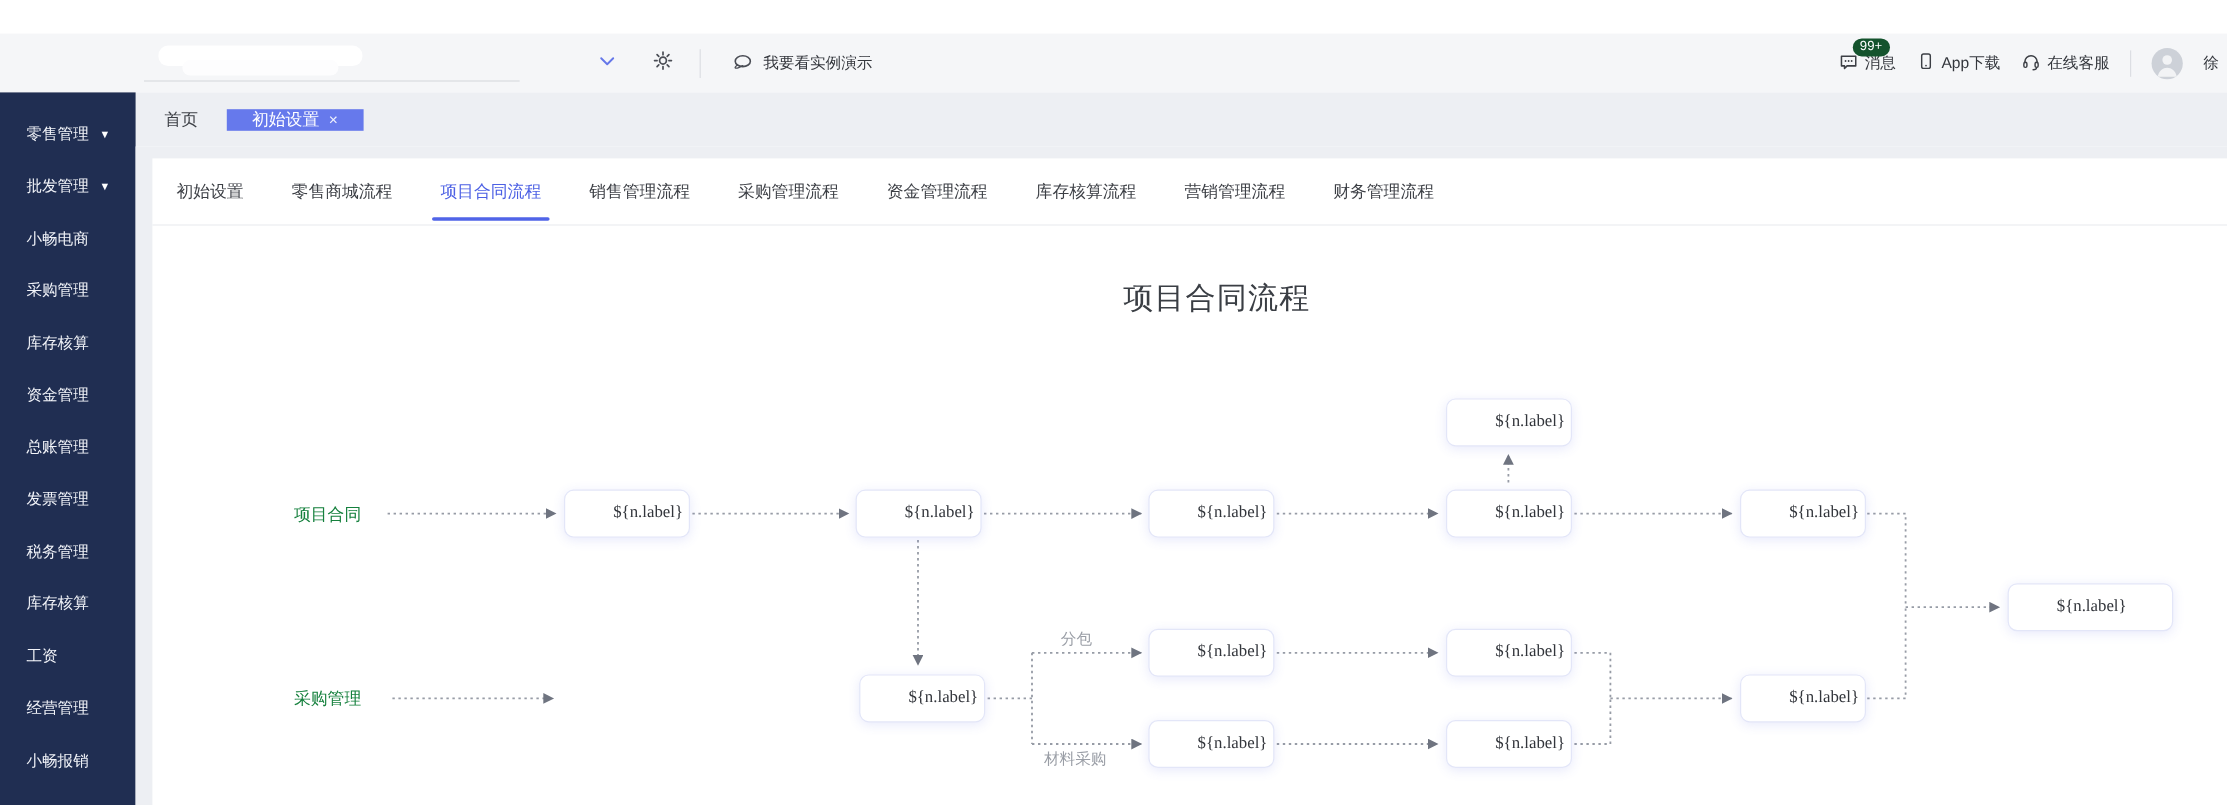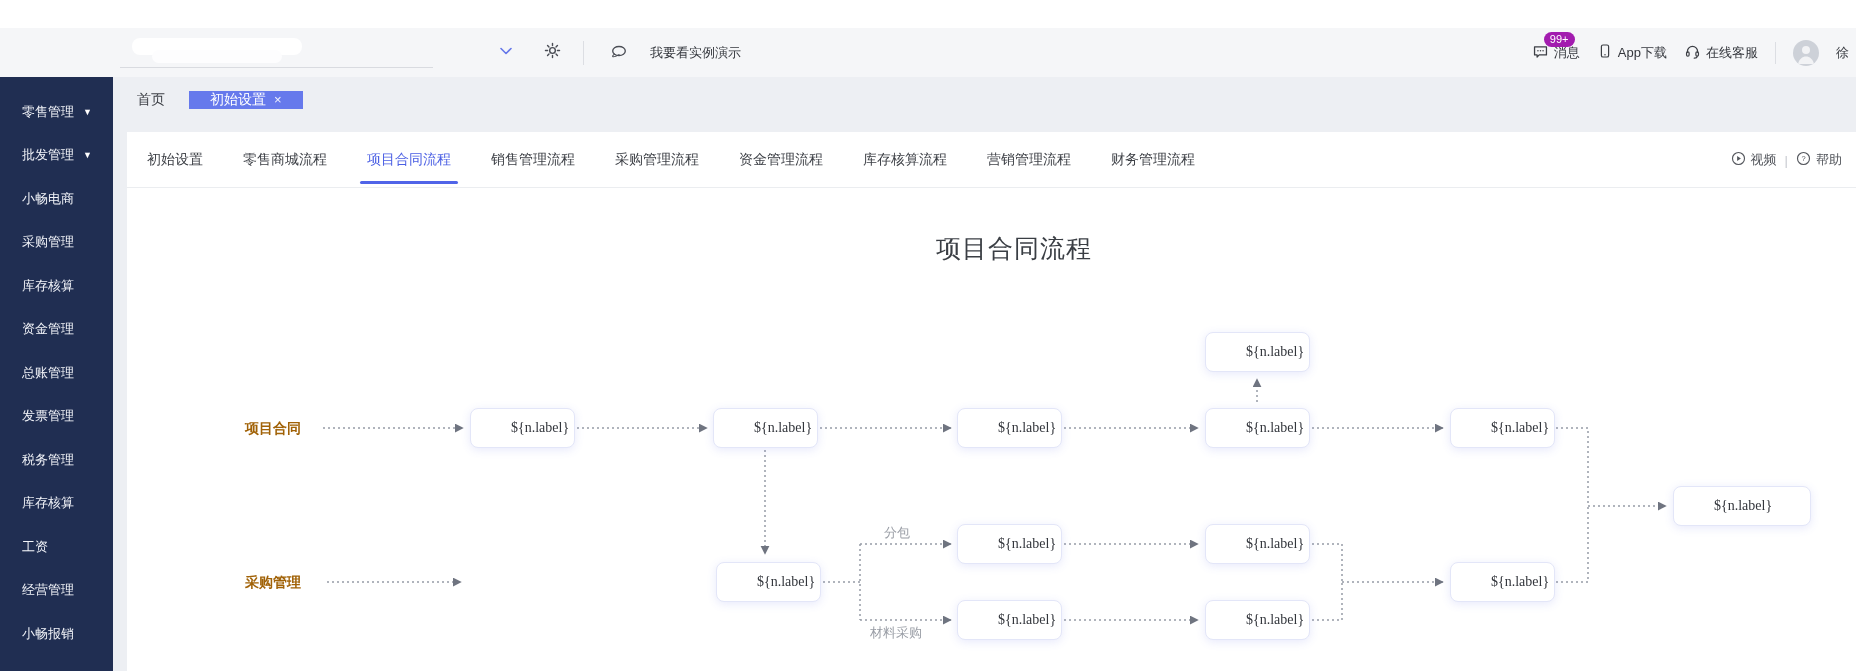--- a/index.html
+++ b/index.html
@@ -12,25 +12,25 @@
     color:#fff; padding:5px 8px 4px 10px; }
   #logo-row { display:flex; align-items:center; gap:5px; }
   #brand-name { font-size:12px; white-space:nowrap; letter-spacing:0; }
   #brand-edition { font-size:11px; margin-top:3px; }
   #company-select { position:absolute; left:120px; top:8px; width:313px; height:32px; border-bottom:1px solid #d9dbe0; }
   .smudge1 { position:absolute; left:12px; top:2px; width:170px; height:17px; background:#ffffff; opacity:.95; border-radius:8px; }
   .smudge2 { position:absolute; left:32px; top:14px; width:130px; height:13px; background:#fdfdfe; border-radius:8px; }
   #select-chevron { position:absolute; left:498px; top:15px; }
   #gear-btn { position:absolute; left:543px; top:13px; cursor:pointer; }
   .vdiv { position:absolute; top:13px; width:1px; height:24px; background:#dcdee3; }
-  #demo-link { position:absolute; left:610px; top:0; height:49px; display:flex; align-items:center; gap:22px;
+  #demo-link { position:absolute; left:610px; top:0; height:49px; display:flex; align-items:center; gap:8px;
     font-size:13px; color:#33363c; cursor:pointer; }
   #topbar-right { position:absolute; right:0; top:0; height:49px; display:flex; align-items:center; gap:17px; padding-right:2px; }
   .tb-item { display:flex; align-items:center; gap:5px; font-size:13px; color:#33363c; cursor:pointer; position:relative; }
-  #msg-badge { position:absolute; left:12px; top:-11px; background:#a21caf; color:#fff; font-size:11px;
+  #msg-badge { position:absolute; left:12px; top:-11px; background:#14532d; color:#fff; font-size:11px;
     padding:1px 6px; border-radius:9px; line-height:13px; white-space:nowrap; }
   #avatar { width:26px; height:26px; border-radius:50%; background:#cdd1d8; overflow:hidden; display:flex; align-items:flex-end; justify-content:center; }
   #user-name { font-size:13px; color:#33363c; width:18px; overflow:hidden; white-space:nowrap; }
 
   
   #tabbar { position:absolute; left:113px; top:77px; width:1743px; height:45px; background:#edeff3; display:flex; align-items:center; }
   .wtab { display:flex; align-items:center; gap:8px; font-size:14px; color:#3c3f45; padding:0 24px; cursor:pointer; }
   .wtab.active { background:#6679ec; color:#fff; padding:0 21px; }
   .wtab .close { font-size:13px; opacity:.9; }
 
@@ -49,21 +49,21 @@
   .subtab.active::after { content:""; position:absolute; left:-7px; right:-7px; bottom:3px; height:3px; border-radius:2px; background:#5064e8; }
   #subtab-right { position:absolute; right:14px; top:0; height:56px; display:flex; align-items:center; gap:8px; font-size:13px; color:#53565c; }
   #subtab-right .item { display:flex; align-items:center; gap:5px; cursor:pointer; }
   #subtab-right .sep { color:#c6c9cf; }
 
   
   #canvas { position:relative; width:1729px; height:483px; }
   #flow-title { position:absolute; left:787px; top:44px; width:200px; text-align:center;
     font-size:25px; color:#3a3e44; letter-spacing:1px; }
   #edges { position:absolute; left:0; top:0; }
-  .lane-label { position:absolute; height:24px; line-height:24px; font-size:14px; color:#a16207;font-weight:bold; }
+  .lane-label { position:absolute; height:24px; line-height:24px; font-size:14px; color:#15803d; }
   .edge-label { position:absolute; font-size:13px; color:#9a9ea6; white-space:nowrap; }
   .node { position:absolute; height:40px; background:#fff; border:1px solid #e3e6f8; border-radius:8px;
     box-shadow:0 2px 10px rgba(84,98,229,.14); display:flex; align-items:center; gap:8px;
     padding-left:12px; font-size:14px; color:#33363c; cursor:pointer; white-space:nowrap;font-family:Liberation Serif, serif; }
   .node svg { flex:none; }
 </style>
 </head>
 <body>
 
 <div id="topbar">
@@ -201,41 +201,20 @@
   <div id="subtabs">
     <div class="subtab">初始设置</div>
       <div class="subtab">零售商城流程</div>
       <div class="subtab active">项目合同流程</div>
       <div class="subtab">销售管理流程</div>
       <div class="subtab">采购管理流程</div>
       <div class="subtab">资金管理流程</div>
       <div class="subtab">库存核算流程</div>
       <div class="subtab">营销管理流程</div>
       <div class="subtab">财务管理流程</div>
-      <div id="subtab-right">
-      <span class="item">
-        <span>
-          <svg width="15" height="15" viewBox="0 0 20 20">
-            <circle cx="10" cy="10" r="8" fill="none" stroke="#53565c" stroke-width="1.5"></circle>
-            <path d="M8.2 6.8l5 3.2-5 3.2z" fill="#53565c"></path>
-          </svg>
-        </span>
-        <span>视频</span>
-      </span>
-      <span class="sep">|</span>
-      <span class="item">
-        <span>
-          <svg width="15" height="15" viewBox="0 0 20 20">
-            <circle cx="10" cy="10" r="8" fill="none" stroke="#53565c" stroke-width="1.5"></circle>
-            <text x="10" y="13.8" text-anchor="middle" font-size="10" fill="#53565c">?</text>
-          </svg>
-        </span>
-        <span>帮助</span>
-      </span>
-    </div>
   </div>
 
   <div id="canvas">
     <div id="flow-title">项目合同流程</div>
     <svg id="edges" width="1729" height="483">
       <defs>
         <marker id="arr" markerWidth="8" markerHeight="8" refX="5.5" refY="3" orient="auto">
           <path d="M0 0L6 3L0 6Z" fill="#6f7480"></path>
         </marker>
       </defs>

